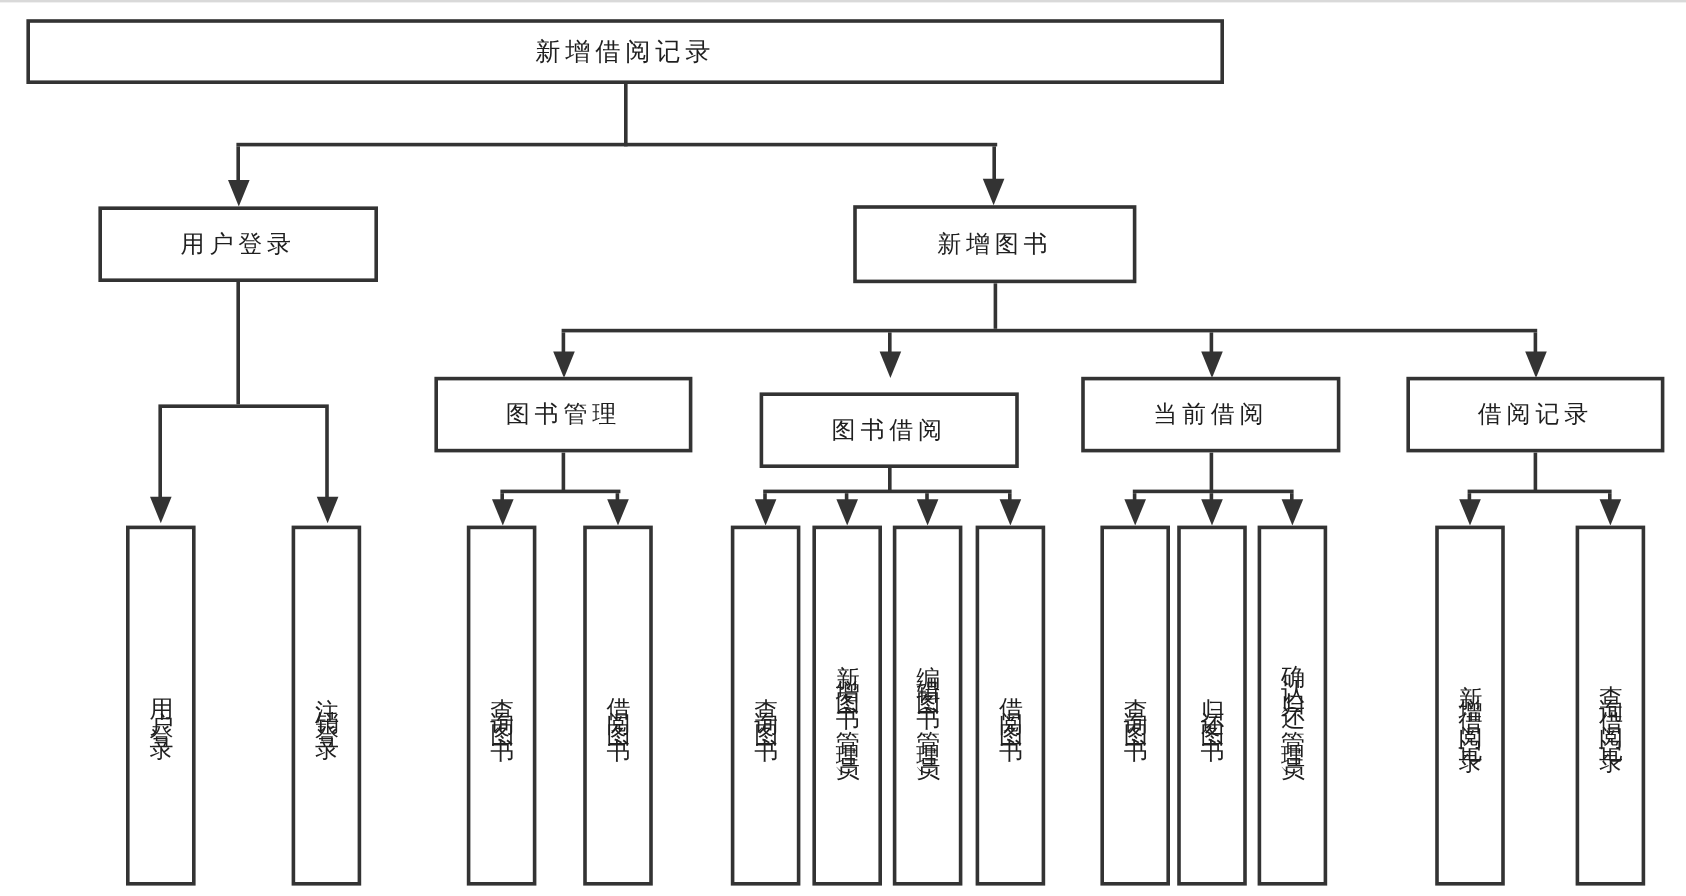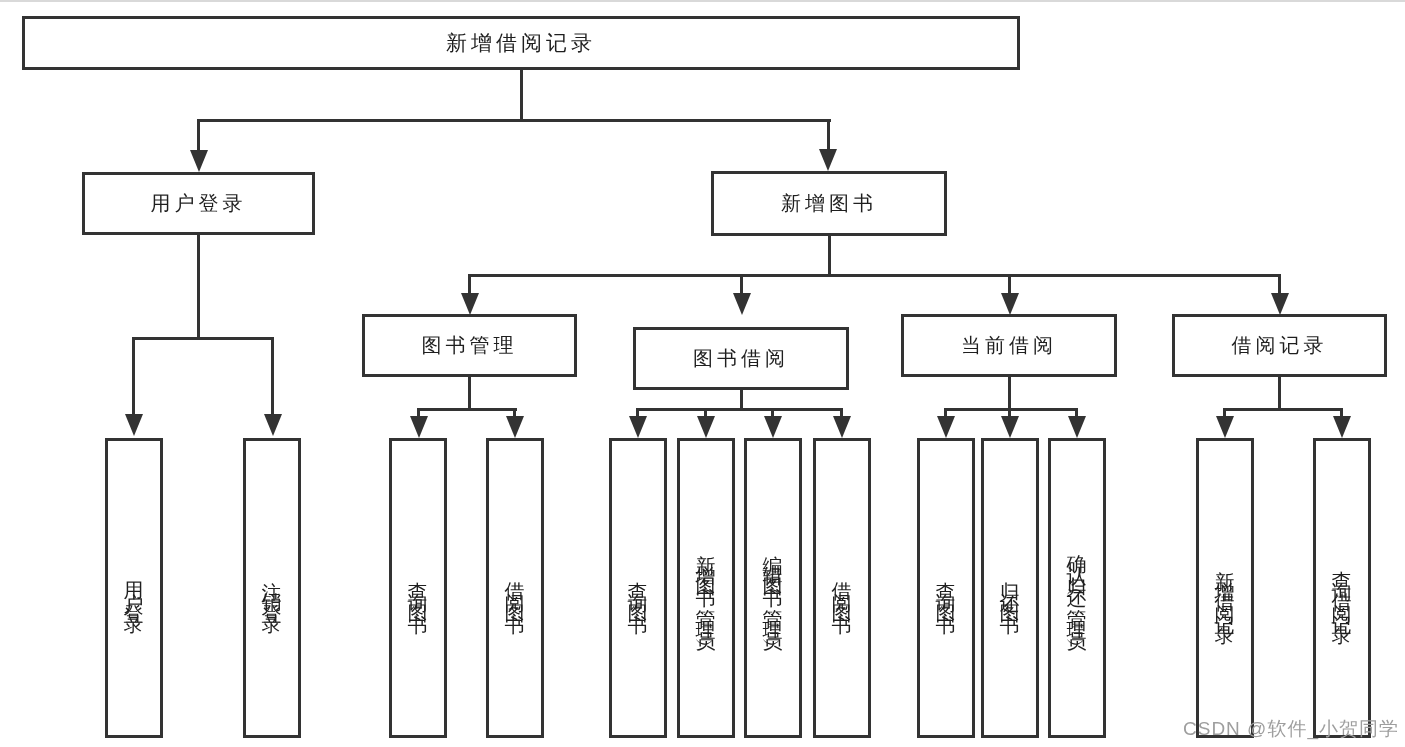--- a/index.html
+++ b/index.html
@@ -156,15 +156,14 @@
     <span class="vt">确认归还（管理员）</span>
   </div>
 
   <div class="box" style="left:1196px;top:436px;width:58px;height:300px;">
     <span class="vt">新增借阅记录</span>
   </div>
   <div class="box" style="left:1313px;top:436px;width:58px;height:300px;">
     <span class="vt">查询借阅记录</span>
   </div>
 
-  <div class="watermark">CSDN @软件_小贺同学</div>
 
 </div>
 
 </body></html>

